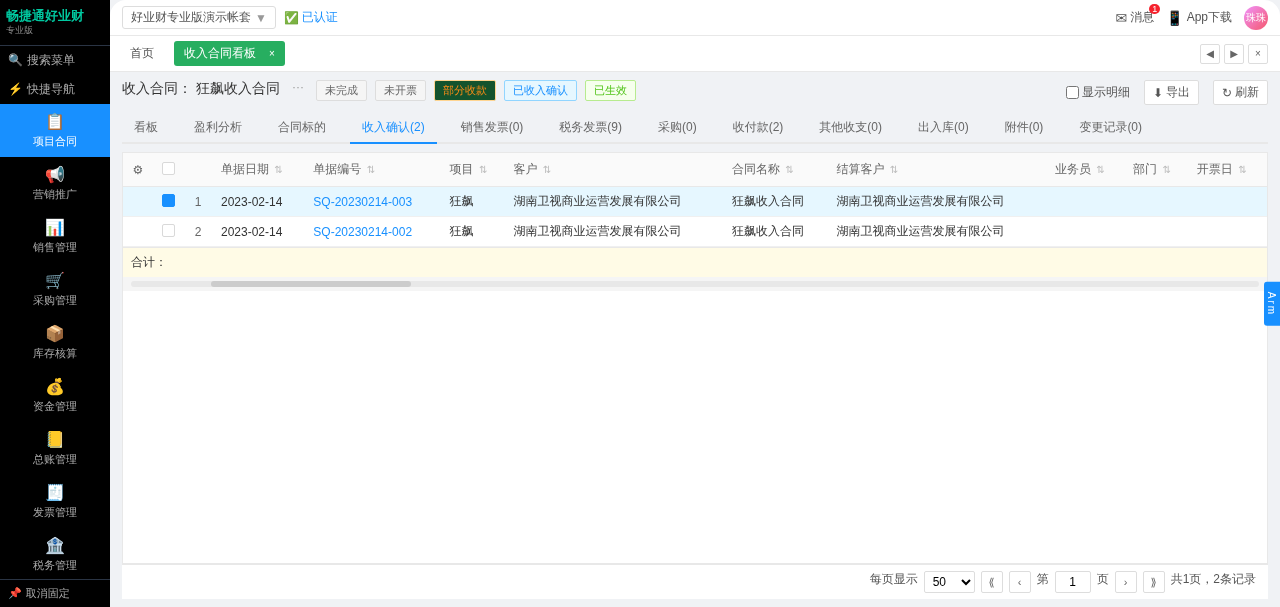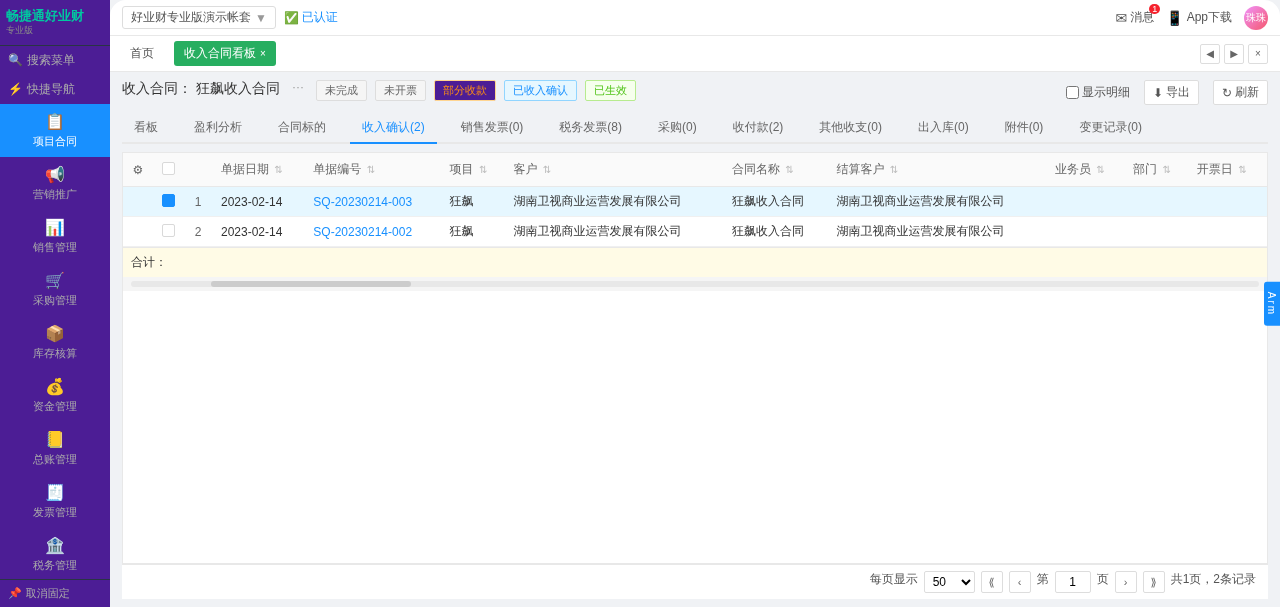--- a/index.html
+++ b/index.html
@@ -1,19 +1,19 @@
 <!DOCTYPE html>
 <html><head>
   <meta charset="utf-8">
   <style>
     * { box-sizing: border-box; margin: 0; padding: 0; }
     body { font-family: 'Microsoft YaHei', Arial, sans-serif; font-size: 12px; color: #333; background: #f0f2f5; display: flex; height: 607px; overflow: hidden; }
 
     
-    .sidebar { width: 110px; background: #4c1d95; color: #ccc; display: flex; flex-direction: column; height: 607px; flex-shrink: 0; }
+    .sidebar { width: 110px; background: #000000; color: #ccc; display: flex; flex-direction: column; height: 607px; flex-shrink: 0; }
     .sidebar-logo { padding: 8px 6px; border-bottom: 1px solid #2a3444; display: flex; align-items: center; gap: 4px; }
     .sidebar-logo-text { color: #00c8a0; font-size: 13px; font-weight: bold; line-height: 1.2; }
     .sidebar-logo-sub { color: #888; font-size: 9px; }
     .sidebar-search { display: flex; align-items: center; padding: 6px 8px; color: #aaa; cursor: pointer; font-size: 12px; gap: 4px; }
     .sidebar-nav-label { display: flex; align-items: center; padding: 6px 8px; color: #aaa; cursor: pointer; font-size: 12px; gap: 4px; }
     .sidebar-item { display: flex; flex-direction: column; align-items: center; padding: 8px 4px; cursor: pointer; color: #aaa; font-size: 11px; gap: 3px; }
     .sidebar-item.active { background: #1890ff; color: #fff; }
     .sidebar-item .icon { font-size: 16px; }
     .sidebar-bottom { margin-top: auto; border-top: 1px solid #2a3444; }
     .sidebar-bottom-item { display: flex; align-items: center; padding: 6px 8px; color: #aaa; cursor: pointer; font-size: 11px; gap: 4px; }
@@ -26,35 +26,35 @@
     .topbar-company { display: flex; align-items: center; gap: 4px; color: #555; font-size: 12px; border: 1px solid #ddd; padding: 2px 8px; border-radius: 3px; cursor: pointer; }
     .topbar-company-arrow { color: #999; }
     .topbar-verified { color: #1890ff; font-size: 12px; display: flex; align-items: center; gap: 3px; }
     .topbar-right { margin-left: auto; display: flex; align-items: center; gap: 12px; }
     .topbar-action { display: flex; align-items: center; gap: 3px; color: #555; cursor: pointer; font-size: 12px; position: relative; }
     .topbar-avatar { width: 24px; height: 24px; border-radius: 50%; background: linear-gradient(135deg, #f093fb, #f5576c); display: flex; align-items: center; justify-content: center; color: #fff; font-size: 10px; }
 
     
     .tabbar { background: #fff; border-bottom: 1px solid #e8e8e8; display: flex; align-items: center; padding: 0 12px; height: 36px; gap: 4px; }
     .tabbar-home { color: #555; cursor: pointer; font-size: 12px; padding: 0 8px; }
-    .tabbar-tab { display: flex; align-items: center; gap: 4px; background: #27ae60; color: #fff; padding: 4px 10px; border-radius: 3px; cursor: pointer; font-size: 12px; }
+    .tabbar-tab { display: flex; align-items: center; gap: 13px; background: #27ae60; color: #fff; padding: 4px 10px; border-radius: 3px; cursor: pointer; font-size: 12px; }
     .tabbar-tab .close-icon { font-size: 10px; }
     .tabbar-controls { margin-left: auto; display: flex; gap: 4px; }
     .tabbar-ctrl-btn { width: 20px; height: 20px; border: 1px solid #ddd; background: #fff; display: flex; align-items: center; justify-content: center; cursor: pointer; color: #666; font-size: 10px; border-radius: 2px; }
 
     
     .content { flex: 1; padding: 8px 12px; overflow: hidden; display: flex; flex-direction: column; }
 
     
     .contract-header { display: flex; align-items: flex-start; gap: 8px; margin-bottom: 8px; }
     .contract-title { font-size: 14px; color: #333; font-weight: normal; }
     .contract-name { color: #333; font-weight: 500; }
     .contract-more { color: #999; cursor: pointer; padding: 0 4px; }
     .status-btn { padding: 2px 8px; border-radius: 2px; font-size: 11px; cursor: pointer; border: 1px solid #ddd; background: #f5f5f5; color: #666; }
-    .status-btn.orange { background: #4c1d95; border-color: #ffd591; color: #fa8c16; }
+    .status-btn.orange { background: #14532d; border-color: #ffd591; color: #fa8c16; }
     .status-btn.blue { background: #e6f7ff; border-color: #91d5ff; color: #1890ff; }
     .status-btn.green { background: #f6ffed; border-color: #b7eb8f; color: #52c41a; font-family: Liberation Serif, serif; }
     .contract-header-right { margin-left: auto; display: flex; align-items: center; gap: 14px; }
     .contract-header-right label { display: flex; align-items: center; gap: 3px; color: #555; font-size: 12px; cursor: pointer; }
     .header-action-btn { padding: 3px 8px; border: 1px solid #ddd; background: #fff; border-radius: 2px; cursor: pointer; font-size: 12px; color: #555; display: flex; align-items: center; gap: 3px; }
 
     
     .inner-tabs { display: flex; align-items: center; border-bottom: 2px solid #e8e8e8; margin-bottom: 8px; gap: 12px; }
     .inner-tab { padding: 6px 12px; cursor: pointer; font-size: 12px; color: #666; border-bottom: 2px solid transparent; margin-bottom: -2px; white-space: nowrap; }
     .inner-tab.active { color: #1890ff; border-bottom-color: #1890ff; font-weight: 500; }
@@ -237,21 +237,21 @@
         </div>
       </div>
     </div>
 
     <div class="inner-tabs">
       <div class="inner-tab">看板</div>
       <div class="inner-tab">盈利分析</div>
       <div class="inner-tab">合同标的</div>
       <div class="inner-tab active">收入确认(2)</div>
       <div class="inner-tab">销售发票(0)</div>
-      <div class="inner-tab">税务发票(8)</div>
+      <div class="inner-tab">税务发票(9)</div>
       <div class="inner-tab">采购(0)</div>
       <div class="inner-tab">收付款(2)</div>
       <div class="inner-tab">其他收支(0)</div>
       <div class="inner-tab">出入库(0)</div>
       <div class="inner-tab">附件(0)</div>
       <div class="inner-tab">变更记录(0)</div>
     </div>
 
     <div class="table-wrapper">
       <table>

